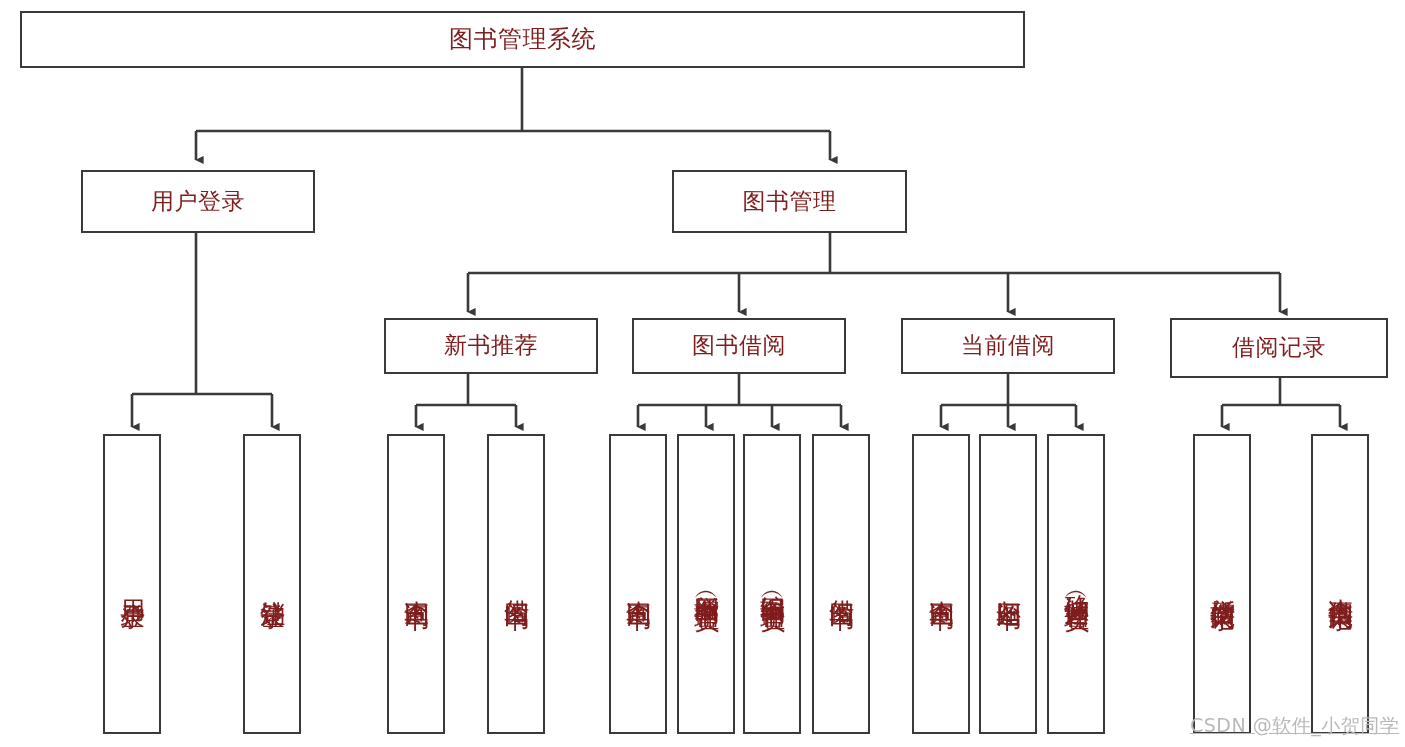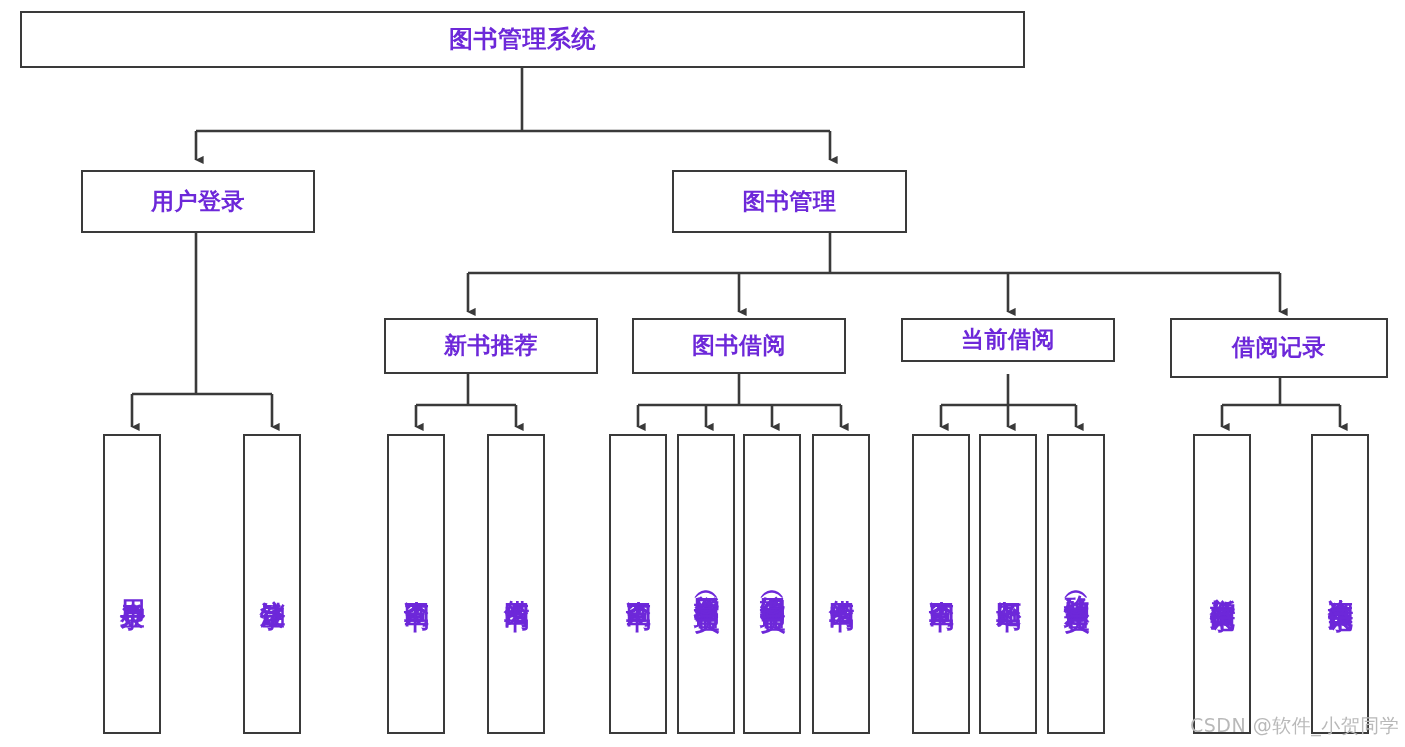--- a/index.html
+++ b/index.html
@@ -24,22 +24,21 @@
     pointer-events: none;
   }
   .node {
     position: absolute;
     box-sizing: border-box;
     background: #ffffff;
     border: 2.5px solid #3a3a3a;
     display: flex;
     align-items: center;
     justify-content: center;
-    color: #6d28d9;
-    font-weight: bold;
+    color: #7f1d1d;
   }
   .node .label {
     text-align: center;
     line-height: 1.18;
     white-space: nowrap;
   }
   .node.horizontal .label {
     font-size: 23px;
     letter-spacing: 0.5px;
   }
@@ -131,21 +130,21 @@
   <div class="node horizontal" style="left:672px; top:170px; width:235px; height:63px;">
     <span class="label">图书管理</span>
   </div>
 
   <div class="node horizontal" style="left:384px; top:318px; width:214px; height:56px;">
     <span class="label">新书推荐</span>
   </div>
   <div class="node horizontal" style="left:632px; top:318px; width:214px; height:56px;">
     <span class="label">图书借阅</span>
   </div>
-  <div class="node horizontal" style="left:901px; top:318px; width:214px; height:44px;">
+  <div class="node horizontal" style="left:901px; top:318px; width:214px; height:56px;">
     <span class="label">当前借阅</span>
   </div>
   <div class="node horizontal" style="left:1170px; top:318px; width:218px; height:60px;">
     <span class="label">借阅记录</span>
   </div>
 
   <div class="node vertical" style="left:103px; top:434px; width:58px; height:300px;">
     <span class="label">用户登录</span>
   </div>
   <div class="node vertical" style="left:243px; top:434px; width:58px; height:300px;">
@@ -182,15 +181,15 @@
     <span class="label">确认归还（管理员）</span>
   </div>
 
   <div class="node vertical" style="left:1193px; top:434px; width:58px; height:300px;">
     <span class="label">新增借阅记录</span>
   </div>
   <div class="node vertical" style="left:1311px; top:434px; width:58px; height:300px;">
     <span class="label">查询借阅记录</span>
   </div>
 
-  <div class="watermark" style="left:1190px; top:713px;">CSDN @软件_小贺同学</div>
+  <div class="watermark" style="left:1190px; top:713px;text-decoration:underline;">CSDN @软件_小贺同学</div>
 
 </div>
 
 </body></html>

